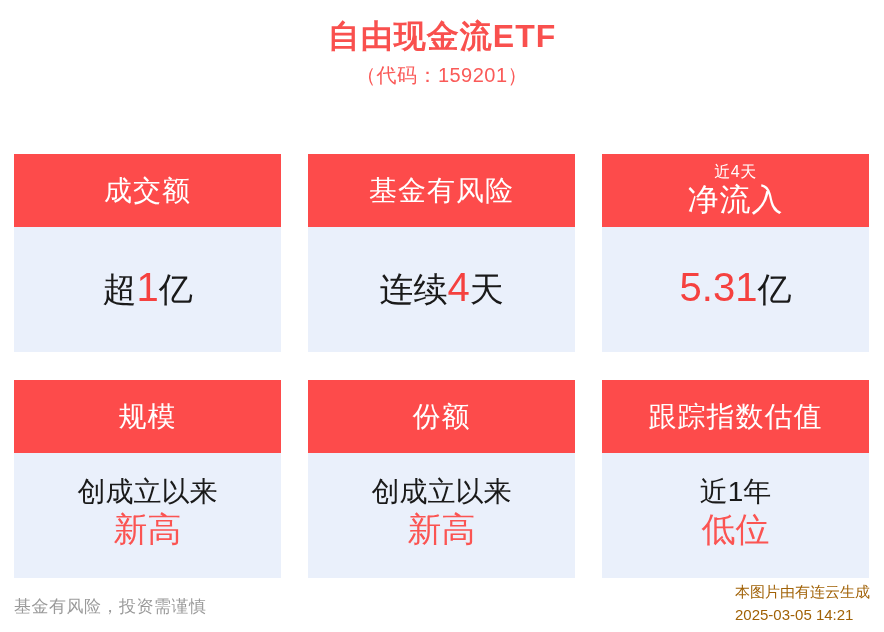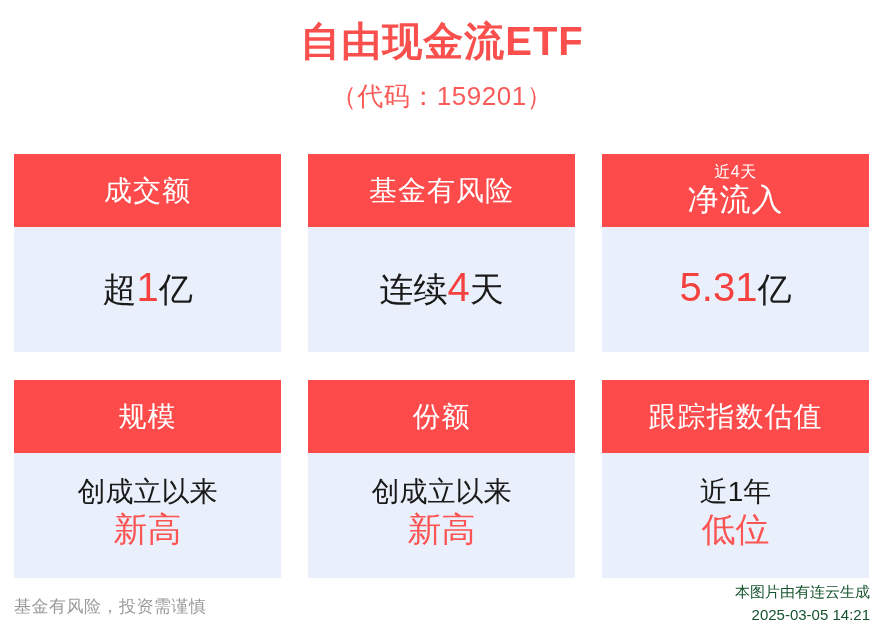--- a/index.html
+++ b/index.html
@@ -14,31 +14,31 @@
     overflow: hidden;
     position: relative;
   }
 
   
   .header {
     padding-top: 18px;
     text-align: center;
   }
   .title {
-    font-size: 40px;
+    font-size: 32px;
     font-weight: bold;
     color: #f9504e;
     letter-spacing: 1px;
     line-height: 1.18;
   }
   .subtitle {
-    font-size: 26px;
+    font-size: 20px;
     color: #fa5a58;
     line-height: 1.5;
-    margin-top: 12px;
+    margin-top: 4px;
     letter-spacing: 0.5px;
   }
 
   
   .grid {
     position: absolute;
     left: 14px;
     top: 154px;
     width: 856px;
     display: flex;
@@ -125,22 +125,21 @@
     align-items: flex-end;
     justify-content: space-between;
   }
   .footer-left {
     font-size: 17px;
     color: #9a9a9a;
     padding-bottom: 14px;
     letter-spacing: 0.5px;
   }
   .footer-right {
-    text-align: right;
-    color: #14532d;
+    color: #a16207;
     font-size: 15px;
     line-height: 1.5;
     padding-bottom: 6px;
   }
   .footer-right div { white-space: nowrap; }
 </style>
 </head>
 <body>
 
 <div class="header">

